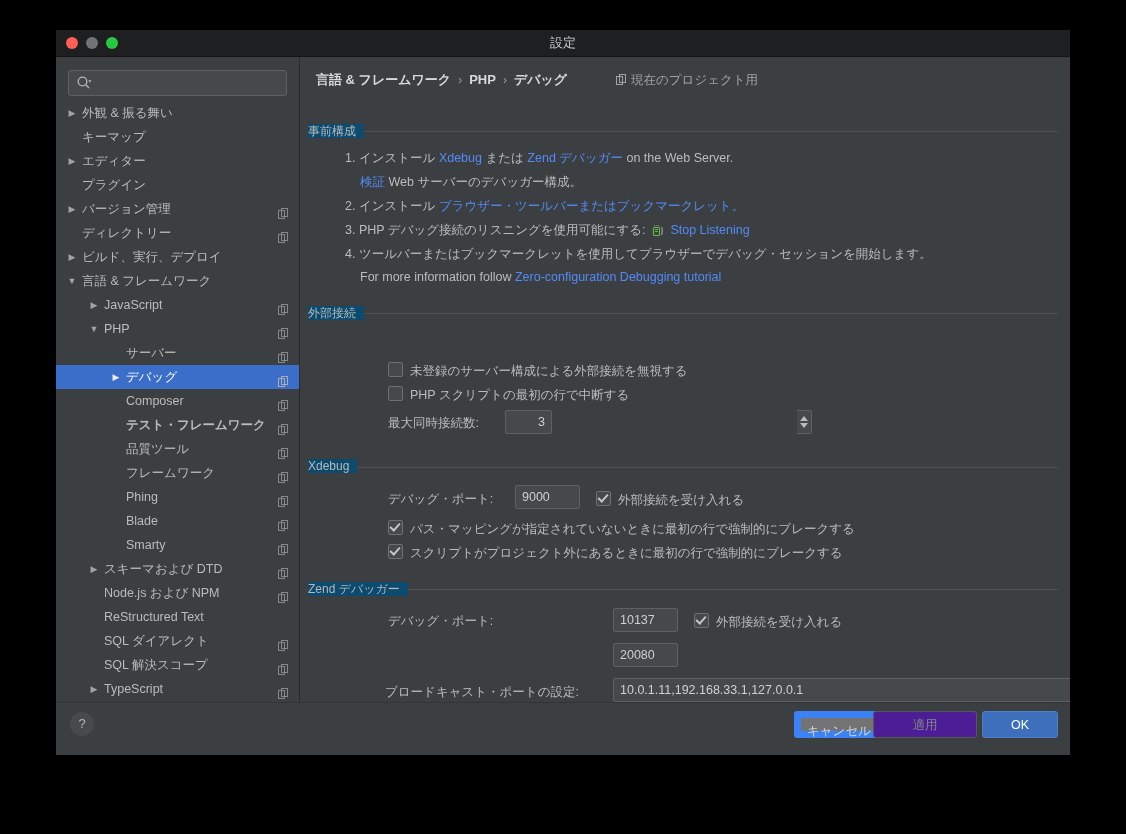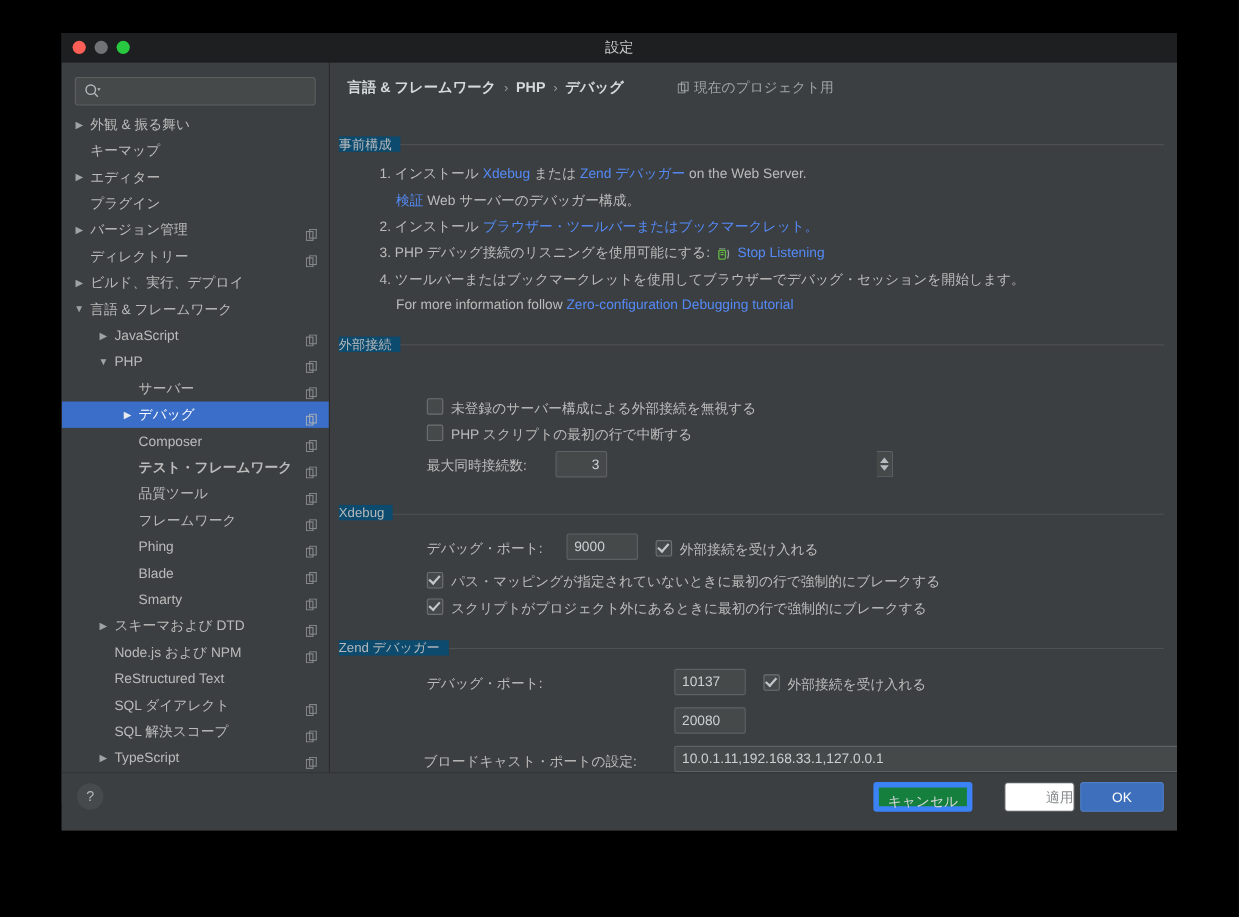--- a/index.html
+++ b/index.html
@@ -255,31 +255,30 @@
     height: 27px;
     line-height: 27px;
     text-align: center;
     font-size: 12.5px;
     border-radius: 3px;
     box-sizing: border-box;
   }
   #btn-cancel {
     right: 186px;
     width: 90px;
-    background: #15803d;
-    border: 5px solid #3b82f6;
+    background: #737373;
+    border: 7px solid #3b82f6;
     color: #d4d7d9;
   }
   #btn-apply {
     right: 93px;
-    width: 64px;
-    background: #ffffff;
+    width: 104px;
+    background: #4c1d95;
     border: 1px solid #55585a;
     color: #84888a;
-    text-align: right;
   }
   #btn-ok {
     right: 12px;
     width: 76px;
     background: #3d6fbc;
     border: 1px solid #4e7fc8;
     color: #ffffff;
   }
 </style>
 </head>

